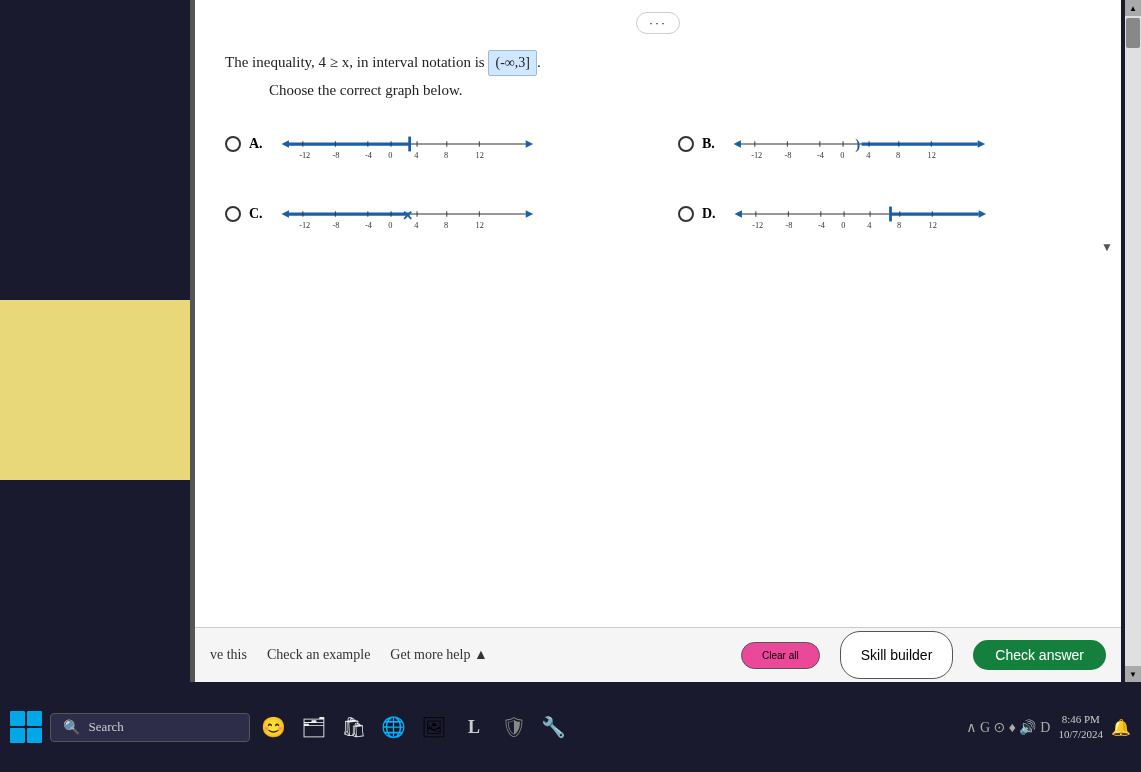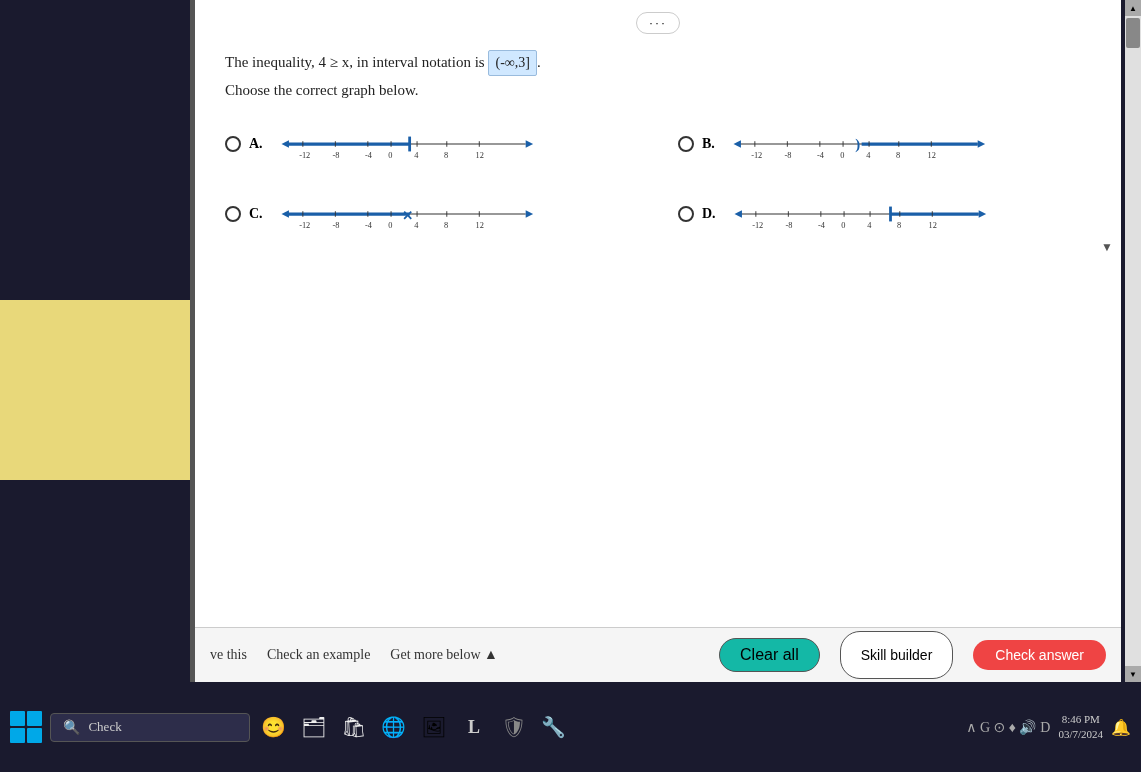--- a/index.html
+++ b/index.html
@@ -71,20 +71,21 @@
       border: 1px solid #99bbdd;
       padding: 1px 6px;
       font-size: 14px;
       border-radius: 2px;
     }
 
     .choose-text {
       font-size: 15px;
       color: #222;
       margin-top: 6px;
+      margin-left: 44px;
     }
 
     
     .graphs-container {
       margin-top: 20px;
       display: grid;
       grid-template-columns: 1fr 1fr;
       grid-template-rows: auto auto;
       gap: 20px 40px;
     }
@@ -140,39 +141,39 @@
 
     .toolbar-link {
       font-size: 14px;
       color: #333;
       cursor: pointer;
       text-decoration: none;
     }
 
     .btn-clear {
       margin-left: auto;
-      background: #14b8a6;
+      background: #ec4899;
       border: 1.5px solid #555;
       border-radius: 20px;
       padding: 7px 20px;
-      font-size: 16px;
+      font-size: 10px;
       cursor: pointer;
     }
 
     .btn-skill {
       background: white;
       border: 1.5px solid #555;
       border-radius: 20px;
       padding: 15px 20px;
       font-size: 14px;
       cursor: pointer;
     }
 
     .btn-check {
-      background: #ef4444;
+      background: #15803d;
       border: none;
       border-radius: 20px;
       padding: 7px 22px;
       font-size: 14px;
       color: white;
       cursor: pointer;
       font-weight: 500;
     }
 
     
@@ -462,38 +463,38 @@
 <div class="right-scrollbar">
   <div class="scroll-arrow">▲</div>
   <div class="scroll-thumb"></div>
   <div style="flex:1"></div>
   <div class="scroll-arrow">▼</div>
 </div>
 
 <div class="bottom-toolbar">
   <span class="toolbar-link">ve this</span>
   <span class="toolbar-link">Check an example</span>
-  <span class="toolbar-link">Get more below ▲</span>
+  <span class="toolbar-link">Get more help ▲</span>
   <button class="btn-clear">Clear all</button>
   <button class="btn-skill">Skill builder</button>
   <button class="btn-check">Check answer</button>
 </div>
 
 <div class="taskbar">
 
   <div class="start-btn">
     <div></div>
       <div></div>
       <div></div>
       <div></div>
   </div>
 
   <div class="search-bar">
     <span class="search-icon-tb">🔍</span>
-    <span class="search-text-tb">Check</span>
+    <span class="search-text-tb">Search</span>
   </div>
 
   <div class="taskbar-icon">
     <span style="font-size:20px;">😊</span>
   </div>
   <div class="taskbar-icon">
     <span style="font-size:20px; color:#eee;">🗂</span>
   </div>
   <div class="taskbar-icon">
     <span style="font-size:20px; color:#eee;">🛍</span>
@@ -511,17 +512,17 @@
     <span style="font-size:20px; color:#888;">🛡</span>
   </div>
   <div class="taskbar-icon">
     <span style="font-size:20px; color:#88f;">🔧</span>
   </div>
 
   <div class="taskbar-right">
     <span style="font-size:14px; color:#aaa;">∧ G ⊙ ♦ 🔊 D</span>
     <div class="time-display">
       <div>8:46 PM</div>
-      <div>03/7/2024</div>
+      <div>10/7/2024</div>
     </div>
     <span style="font-size:16px; color:#aaa;">🔔</span>
   </div>
 </div>
 
 </body></html>

